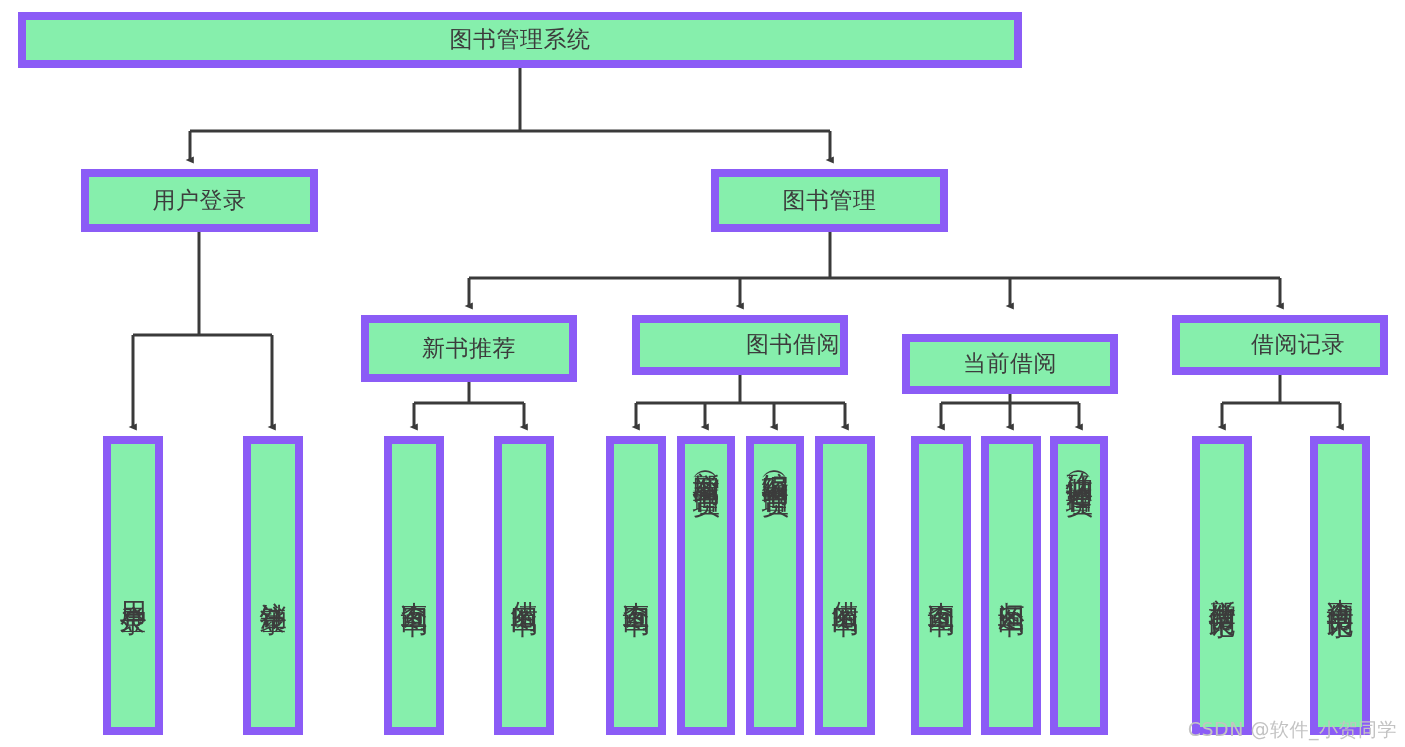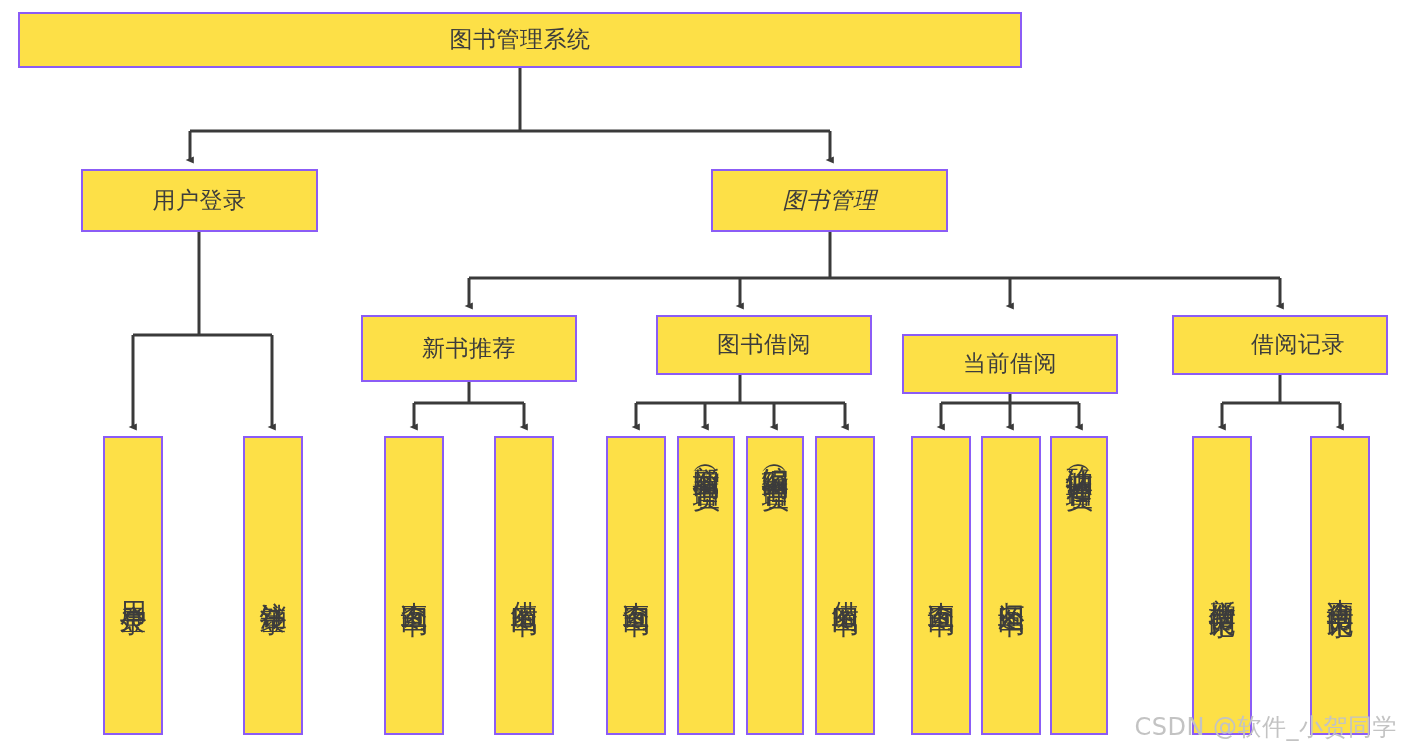--- a/index.html
+++ b/index.html
@@ -24,22 +24,22 @@
     position: absolute;
     left: 0;
     top: 0;
     width: 1405px;
     height: 747px;
   }
   
   .node {
     position: absolute;
     box-sizing: border-box;
-    border: 2px solid #8b5cf6;
-    background: #fde047;
+    border: 8px solid #8b5cf6;
+    background: #86efac;
     display: flex;
     align-items: center;
     justify-content: center;
     color: #3c3c3c;
   }
   .node .label {
     display: block;
     text-align: center;
     letter-spacing: 0.5px;
     color: #3c3c3c;
@@ -61,21 +61,21 @@
     letter-spacing: 3px;
     white-space: nowrap;
   }
   .node.vert.mid {
     align-items: center;
   }
   .watermark {
     position: absolute;
     right: 8px;
     bottom: 4px;
-    font-size: 24px;
+    font-size: 19px;
     color: #c3c3c3;
     letter-spacing: 0.5px;
     white-space: nowrap;
     pointer-events: none;
   }
 </style>
 </head>
 <body>
 
 <div id="diagram-root">
@@ -130,28 +130,28 @@
     </g>
   </svg>
 
   <div class="node horiz" style="left:18px; top:12px; width:1004px; height:56px;">
     <span class="label">图书管理系统</span>
   </div>
 
   <div class="node horiz" style="left:81px; top:169px; width:237px; height:63px;">
     <span class="label">用户登录</span>
   </div>
-  <div class="node horiz" style="left:711px; top:169px; width:237px; height:63px;font-style:italic;">
+  <div class="node horiz" style="left:711px; top:169px; width:237px; height:63px;">
     <span class="label">图书管理</span>
   </div>
 
   <div class="node horiz" style="left:361px; top:315px; width:216px; height:67px;">
     <span class="label">新书推荐</span>
   </div>
-  <div class="node horiz" style="left:656px; top:315px; width:216px; height:60px;">
+  <div class="node horiz" style="left:632px; top:315px; width:216px; height:60px;justify-content:flex-end;">
     <span class="label">图书借阅</span>
   </div>
   <div class="node horiz" style="left:902px; top:315px; width:216px; height:60px;margin-top:19px;">
     <span class="label">当前借阅</span>
   </div>
   <div class="node horiz" style="left:1172px; top:315px; width:216px; height:60px;padding-left:36px;">
     <span class="label">借阅记录</span>
   </div>
 
   <div class="node vert mid" style="left:103px; top:436px; width:60px; height:299px;">

